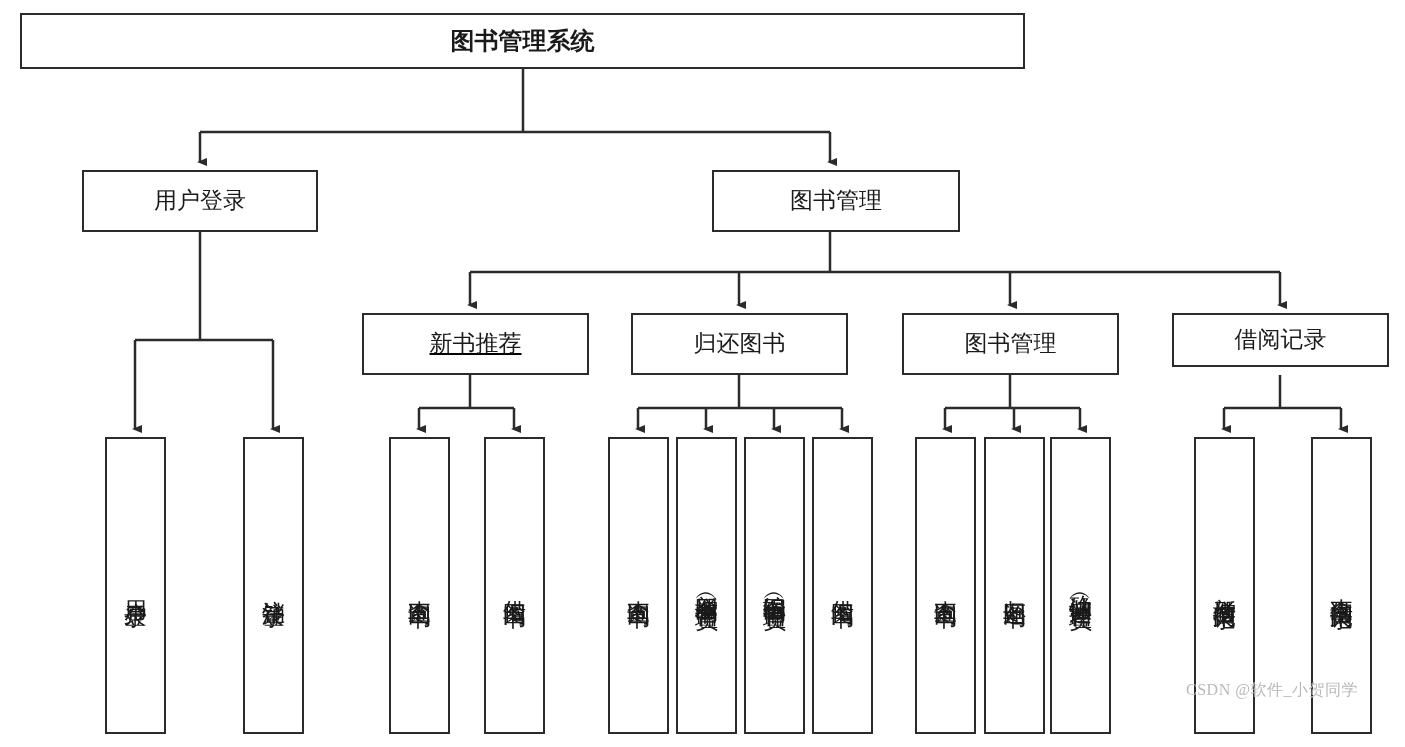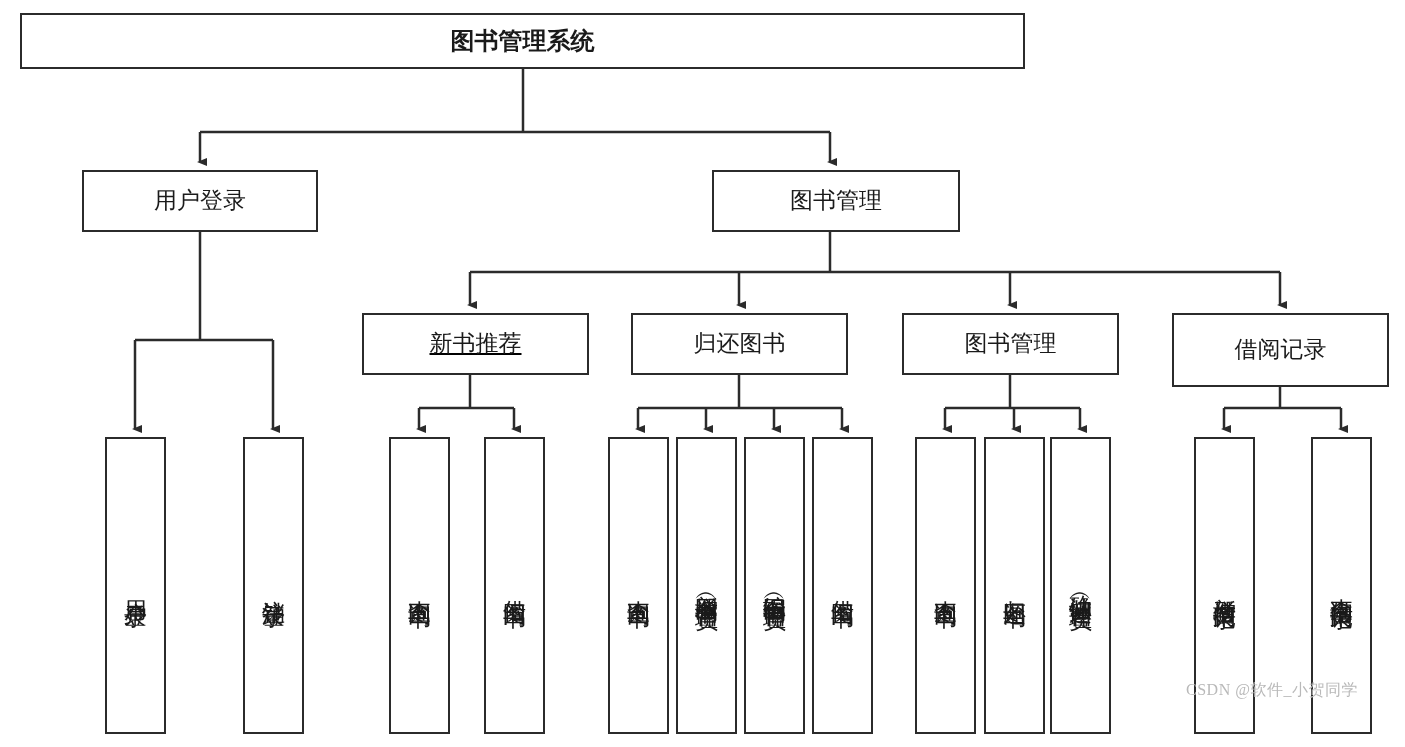--- a/index.html
+++ b/index.html
@@ -144,21 +144,21 @@
 
   <div class="node horiz" style="left:362px; top:313px; width:227px; height:62px;text-decoration:underline;">
     <span class="label">新书推荐</span>
   </div>
   <div class="node horiz" style="left:631px; top:313px; width:217px; height:62px;">
     <span class="label">归还图书</span>
   </div>
   <div class="node horiz" style="left:902px; top:313px; width:217px; height:62px;">
     <span class="label">图书管理</span>
   </div>
-  <div class="node horiz" style="left:1172px; top:313px; width:217px; height:74px;">
+  <div class="node horiz" style="left:1172px; top:313px; width:217px; height:54px;">
     <span class="label">借阅记录</span>
   </div>
 
   <div class="node vert" style="left:105px; top:437px; width:61px; height:297px;">
     <span class="label">用户登录</span>
   </div>
   <div class="node vert" style="left:243px; top:437px; width:61px; height:297px;">
     <span class="label">注销登录</span>
   </div>
   <div class="node vert" style="left:389px; top:437px; width:61px; height:297px;">

